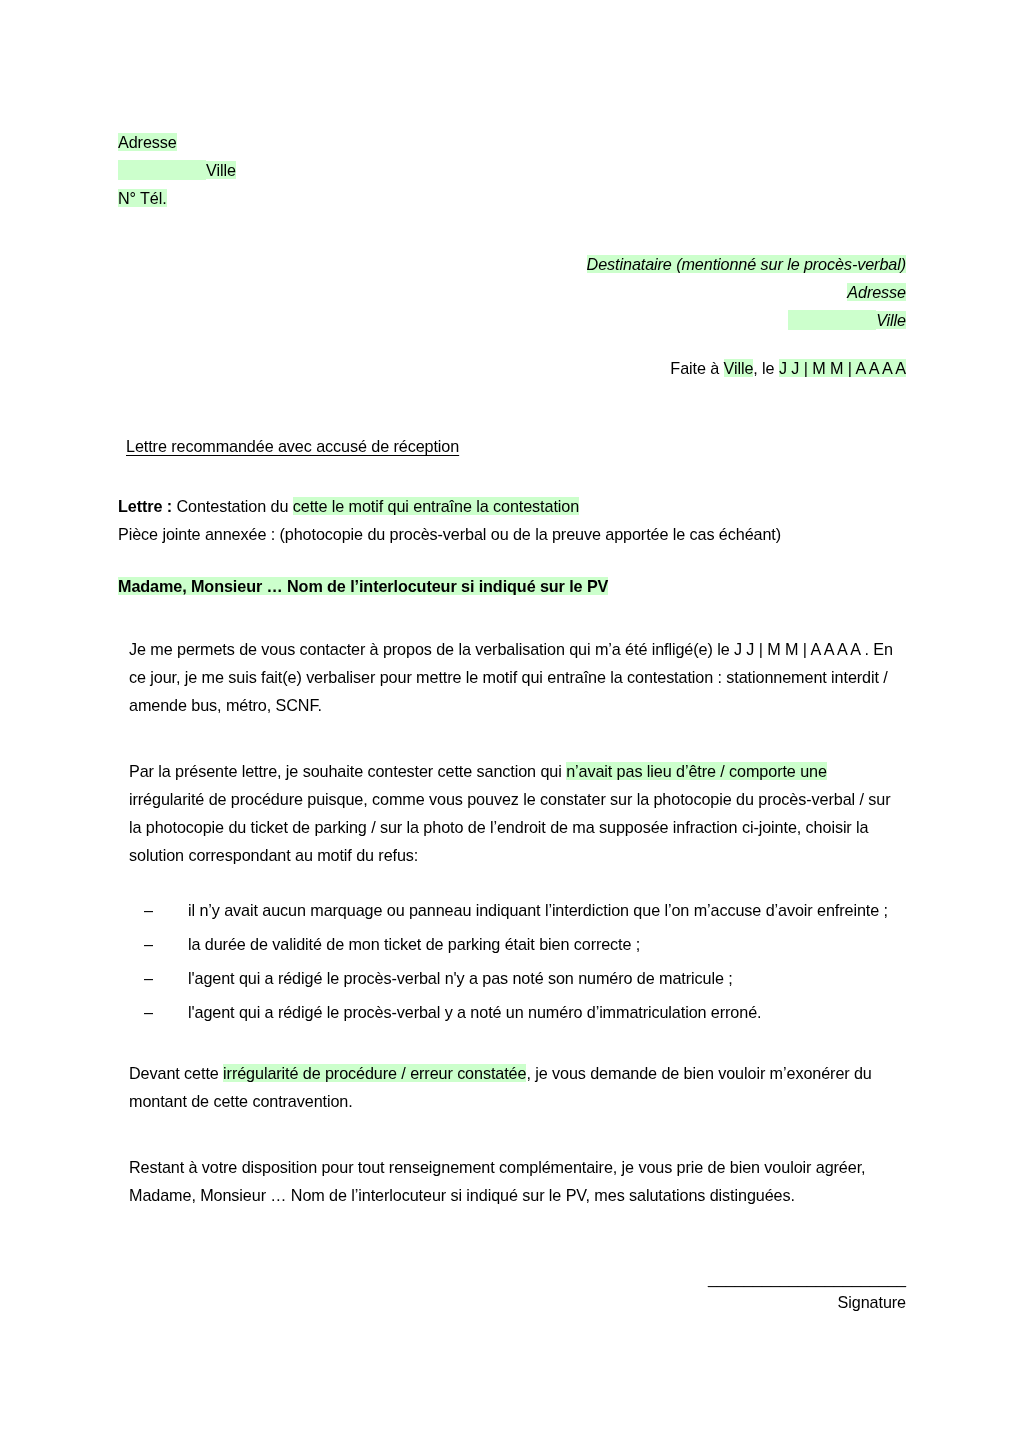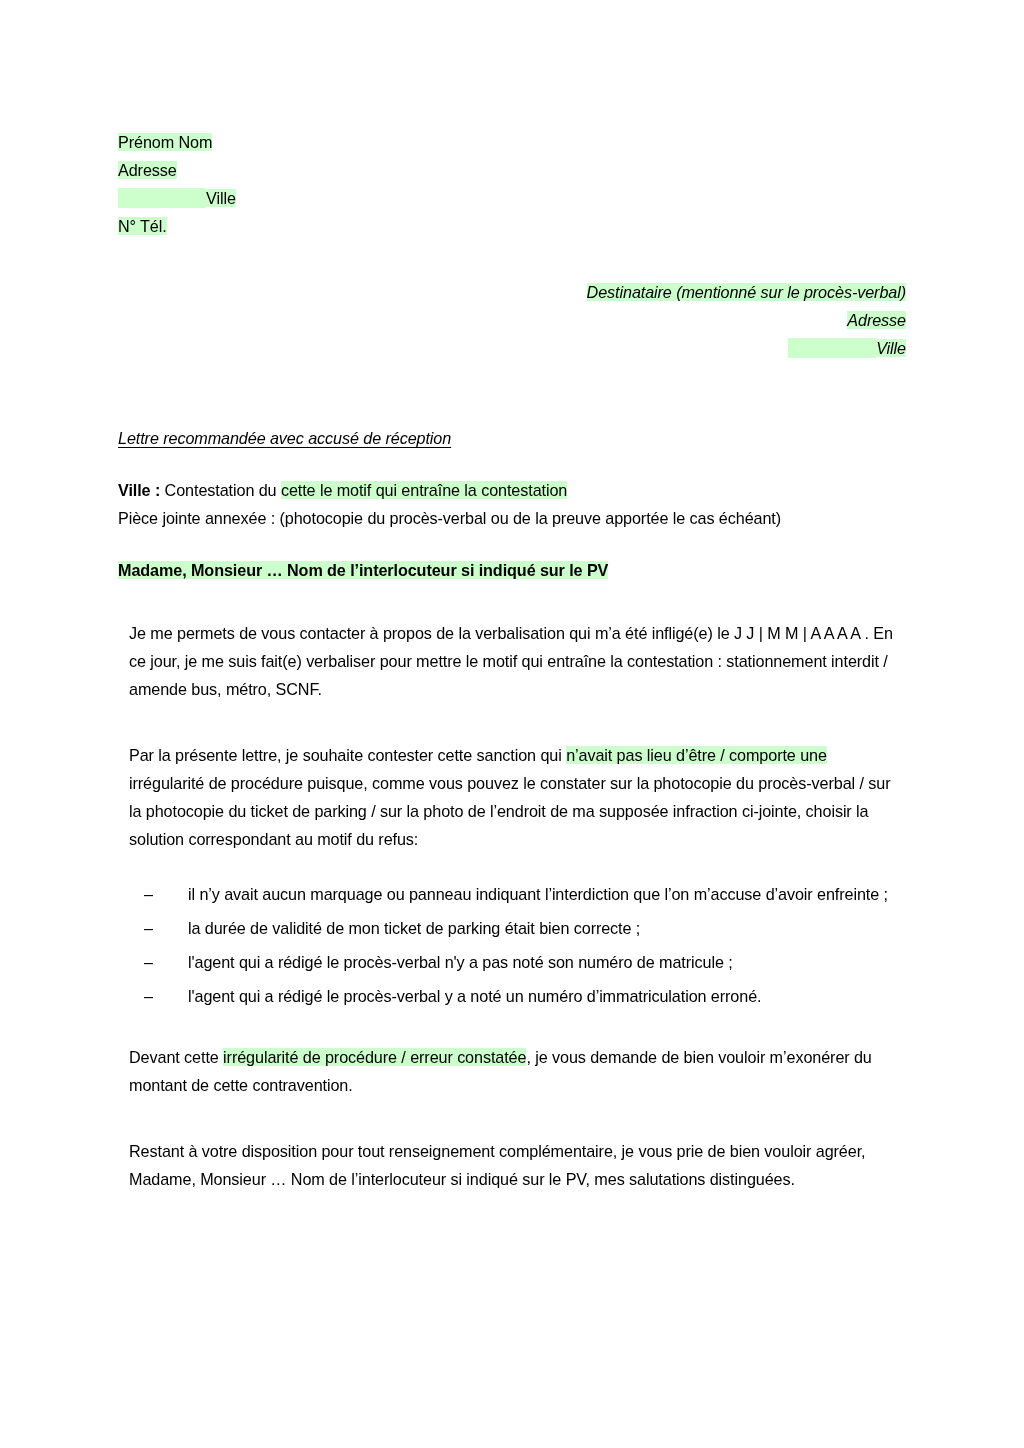--- a/index.html
+++ b/index.html
@@ -61,22 +61,21 @@
 
   .dateline {
     text-align: right;
     margin: 0;
     white-space: nowrap;
   }
 
   .reco {
     text-decoration: underline;
     text-underline-offset: 3px;
-    margin: 0;
-    font-style: italic;
+    margin: 8px;
   }
 
   .objet { margin: 0; }
   .objet b { font-weight: bold; }
   .piece { margin: 0; }
 
   .salutation { margin: 0; font-weight: bold; }
 
   p.para {
     margin: 11px;
@@ -125,44 +124,44 @@
   }
   .nowrap { white-space: nowrap; }
 </style>
 </head>
 <body>
 
 <div class="page">
   <div class="sheet">
 
     <div class="sender">
-      <span class="line"><span class="hl">Prénom Nom</span></span>
       <span class="line"><span class="hl">Adresse</span></span>
       <span class="line"><span class="blank blank-city"></span><span class="hl">Ville</span></span>
       <span class="line"><span class="hl">N° Tél.</span></span>
     </div>
 
     <div class="spacer-1"></div>
 
     <div class="recipient">
       <span class="line"><span class="hl">Destinataire (mentionné sur le procès-verbal)</span></span>
       <span class="line"><span class="hl">Adresse</span></span>
       <span class="line"><span class="blank blank-city"></span><span class="hl">Ville</span></span>
     </div>
 
     <div class="spacer-2"></div>
 
+    <div class="dateline"><span>Faite à </span><span class="hl">Ville</span><span>, le </span><span class="hl">J  J   |  M M  |   A  A  A  A</span></div>
 
     <div class="spacer-3"></div>
 
     <div class="reco">Lettre recommandée avec accusé de réception</div>
 
     <div class="spacer-4"></div>
 
-    <div class="objet"><b>Ville : </b><span>Contestation du </span><span class="hl">cette le motif qui entraîne la contestation</span></div>
+    <div class="objet"><b>Lettre : </b><span>Contestation du </span><span class="hl">cette le motif qui entraîne la contestation</span></div>
     <div class="piece">Pièce jointe annexée : (photocopie du procès-verbal ou de la preuve apportée le cas échéant)</div>
 
     <div class="spacer-4"></div>
 
     <div class="salutation"><span class="hl">Madame, Monsieur … Nom de l’interlocuteur si indiqué sur le PV</span></div>
 
     <div class="spacer-4"></div>
 
     <p class="para"><span>Je me permets de vous contacter à propos de la verbalisation qui m’a été infligé(e) le </span><span class="nowrap"> J  J  |  M M  |  A  A  A  A </span><span>. En ce jour, je me suis fait(e) verbaliser pour mettre le motif qui entraîne la contestation : stationnement interdit / amende bus, métro, SCNF.</span></p>
 
@@ -194,15 +193,21 @@
     <div class="spacer-5"></div>
 
     <p class="para"><span>Devant cette </span><span class="hl">irrégularité de procédure / erreur constatée</span><span>, je vous demande de bien vouloir m’exonérer du montant de cette contravention.</span></p>
 
     <div class="spacer-5"></div>
 
     <p class="para">Restant à votre disposition pour tout renseignement complémentaire, je vous prie de bien vouloir agréer, Madame, Monsieur … Nom de l’interlocuteur si indiqué sur le PV, mes salutations distinguées.</p>
 
     <div class="spacer-6"></div>
 
+    <div class="sig-wrap">
+      <span class="sig-inner">
+        <span class="sig-rule">______________________</span>
+        <span class="sig-label">Signature</span>
+      </span>
+    </div>
 
   </div>
 </div>
 
 </body></html>

